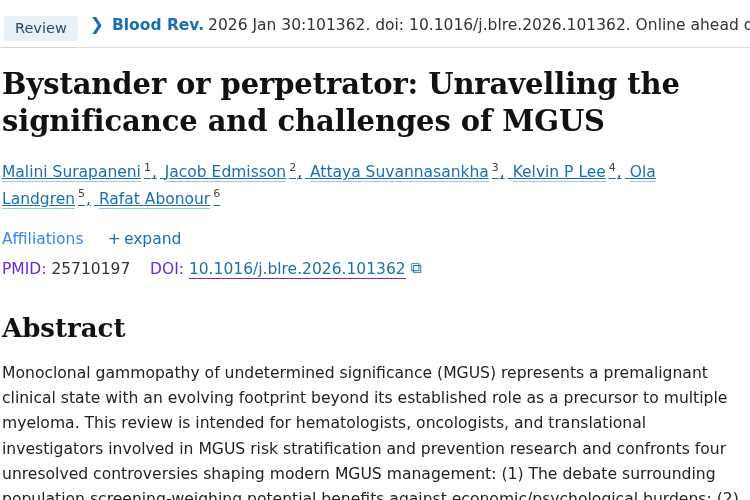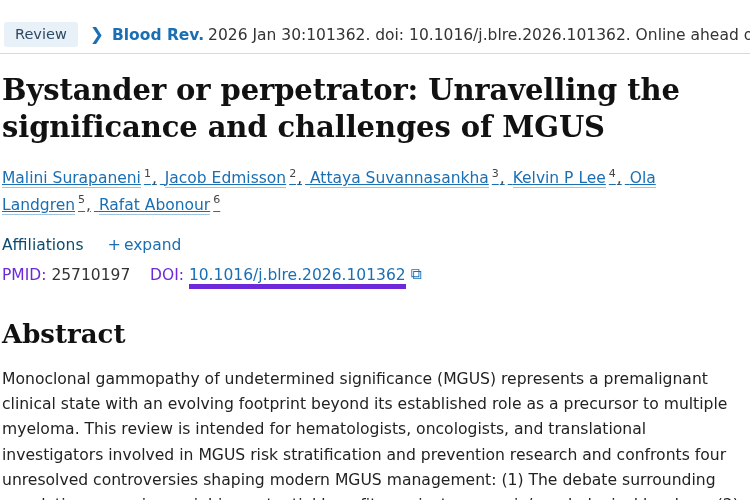--- a/index.html
+++ b/index.html
@@ -17,26 +17,27 @@
   .page {
     position: relative;
     width: 750px;
     height: 500px;
     padding: 0;
     box-sizing: border-box;
   }
   
   .cite-row {
     display: flex;
-    align-items: center;
-    padding: 22px 0 6px 0;
+    align-items: flex-start;
+    padding: 4px 0 6px 0;
     font-size: 15.5px;
     color: #333;
     white-space: nowrap;
     overflow: hidden;
+    margin-top: 12px;
   }
   .badge {
     display: inline-block;
     background: #e8f0f8;
     color: #2e4a62;
     border-radius: 3px;
     font-size: 14.5px;
     padding: 4px 11px 5px 11px;
     margin-left: 2px;
     font-family: "DejaVu Sans", "Liberation Sans", sans-serif;
@@ -99,42 +100,42 @@
     margin-right: 3px;
   }
   
   .affil-row {
     margin-top: 17px;
     font-size: 15.5px;
     color: #333;
     display: flex;
     align-items: baseline;
   }
-  .affil-label { color: #0c4a6e; }
+  .affil-label { color: #3b82f6; }
   .expand {
     color: #1a6fb4;
     margin-left: 24px;
     cursor: pointer;
   }
   .plus {
     color: #1a6fb4;
     font-size: 16px;
     margin-right: 3px;
   }
   
   .ids {
     margin-top: 11px;
     font-size: 15.5px;
     color: #333;
   }
   .ids .lbl { color: #6d28d9; }
   .doi-link {
     color: #1a6fb4;
     text-decoration: none;
-    border-bottom: 5px solid #6d28d9;
+    border-bottom: 1px solid #6d28d9;
     cursor: pointer;
   }
   .ext-icon {
     display: inline-block;
     margin-left: 5px;
     color: #1a6fb4;
     vertical-align: 1px;
   }
   
   h2.abstract-head {

